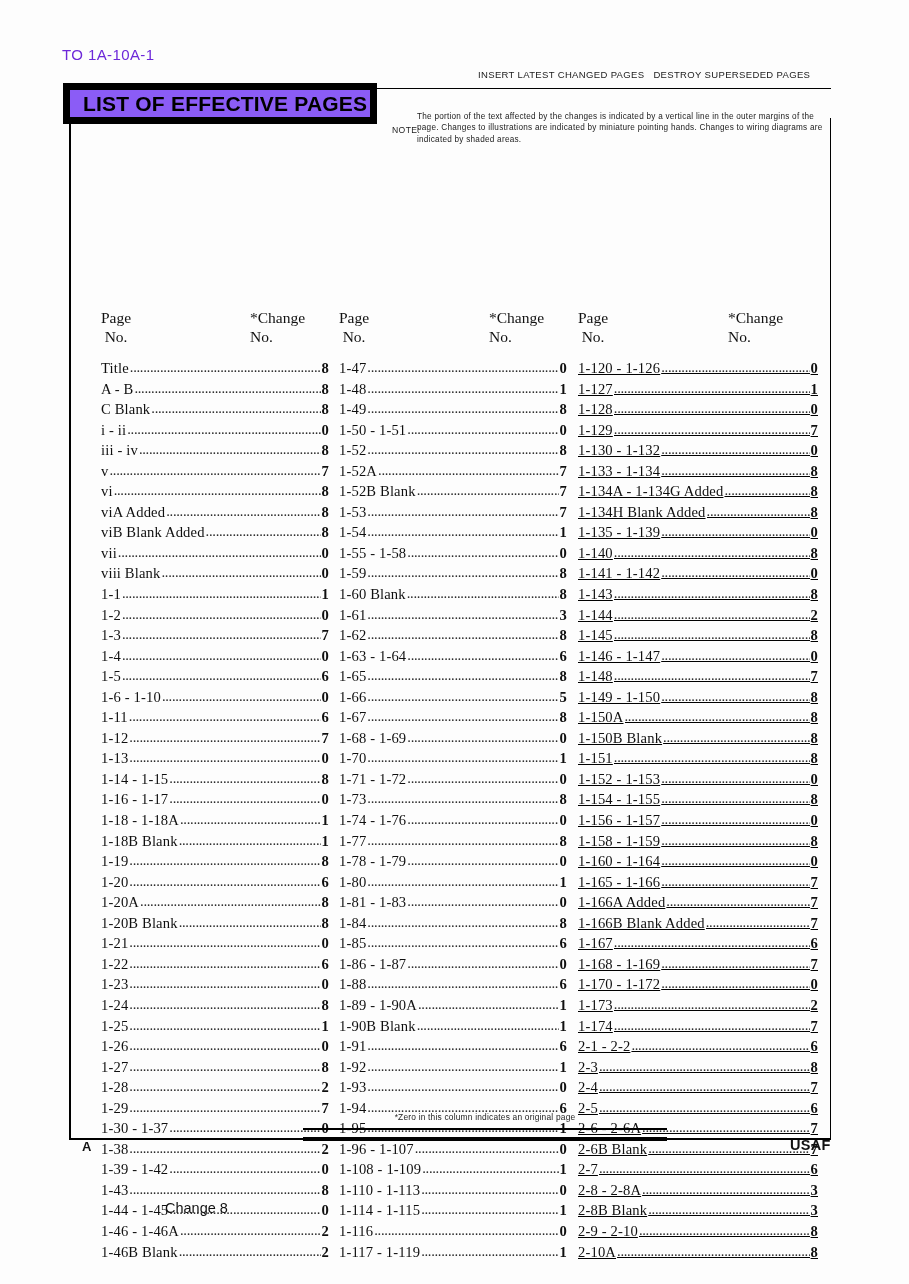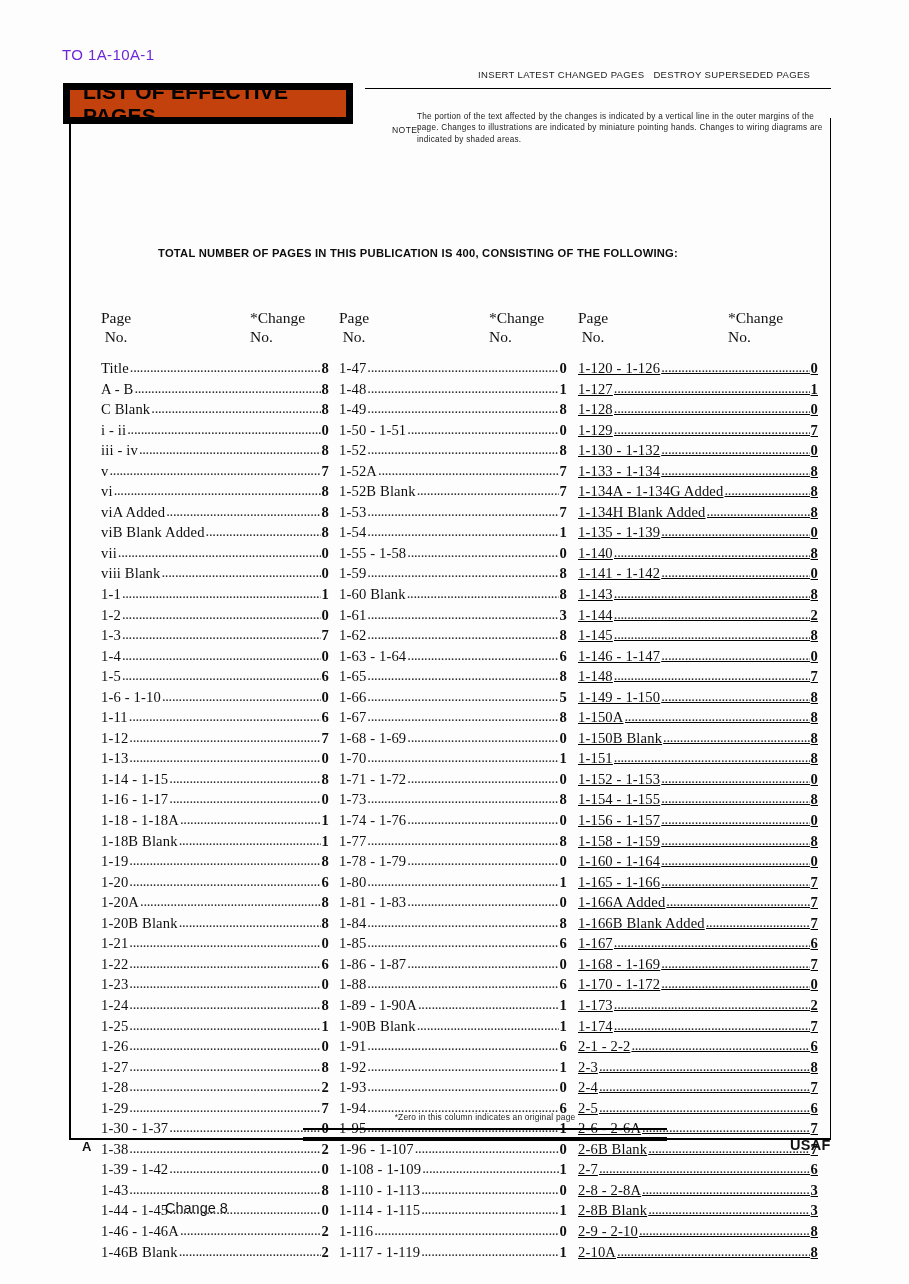--- a/index.html
+++ b/index.html
@@ -38,24 +38,24 @@
     letter-spacing: 0.35px;
     color: #1a1a1a;
     white-space: pre;
   }
 
   
   #title-box {
     position: absolute;
     left: 63px;
     top: 83px;
-    width: 290px;
+    width: 314px;
     height: 41px;
     border: 6px solid #000;
-    background: #c2410c;
+    background: #8b5cf6;
     box-sizing: border-box;
   }
   #title-box-inner {
     position: absolute;
     left: 0; right: 0; top: 0; bottom: 0;
     border: 1px solid #000;
     display: flex;
     align-items: center;
     padding-left: 13px;
     box-sizing: border-box;
@@ -259,21 +259,20 @@
 
   <div id="note-rule"></div>
 
   <div id="note-wrap">
     <span id="note-label">NOTE:</span>
     <div id="note-body">The portion of the text affected by the changes is indicated by a vertical line in the outer margins of the page.  Changes to illustrations are indicated by miniature pointing hands. Changes to wiring diagrams are indicated by shaded areas.</div>
   </div>
 
   <div id="frame"></div>
 
-  <div id="total-line">TOTAL NUMBER OF PAGES IN THIS PUBLICATION IS 400, CONSISTING OF THE FOLLOWING:</div>
 
   <div class="col-head head-page" style="left:101px; top:308px;">
     <span class="l1">Page</span>
     <span class="l2">No.</span>
   </div>
   <div class="col-head head-change" style="left:250px; top:308px; width:80px;">
     <span class="l1">*Change</span>
     <span class="l2">No.</span>
   </div>
 

